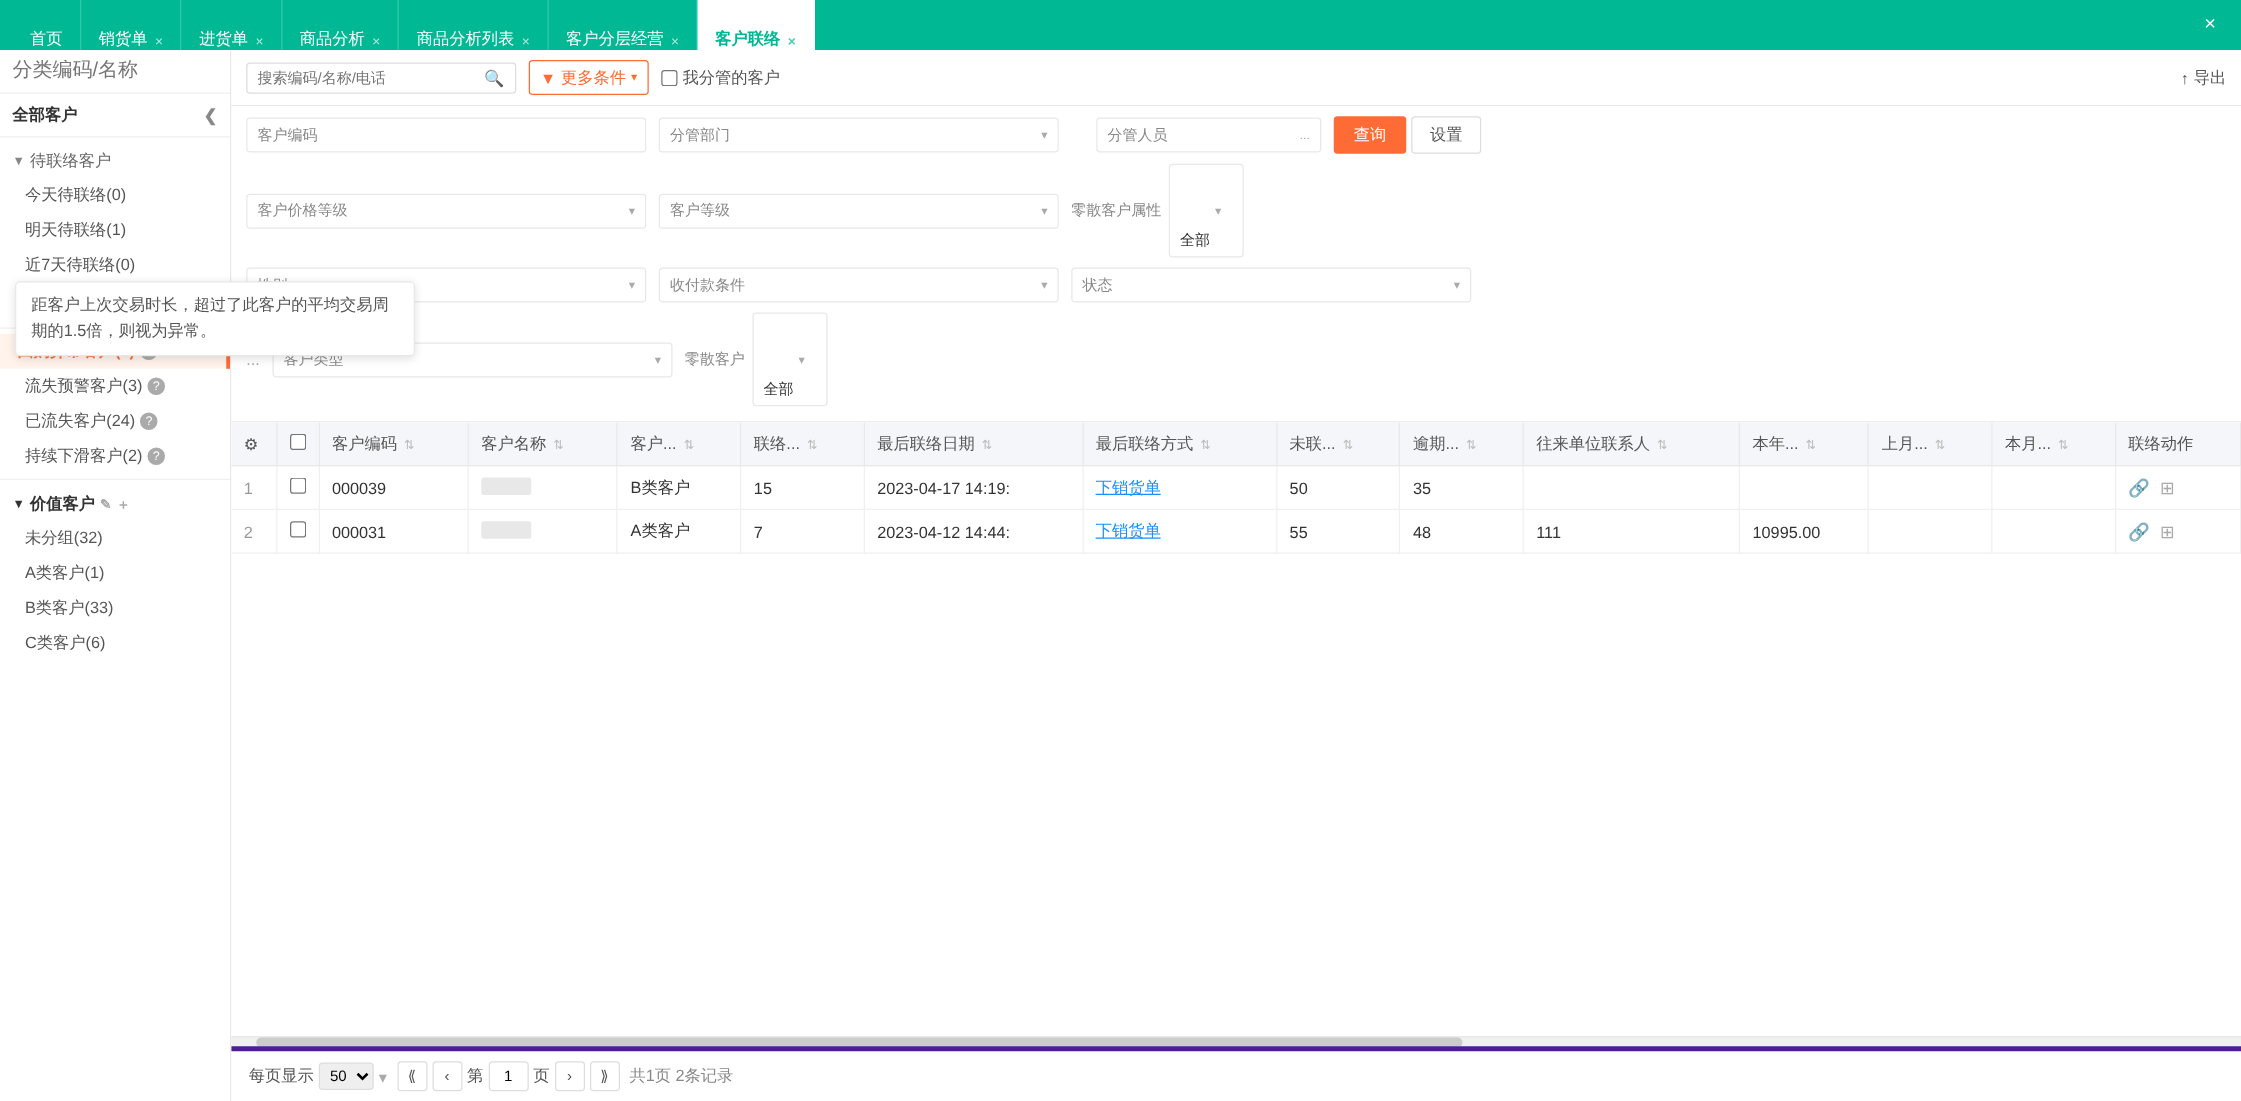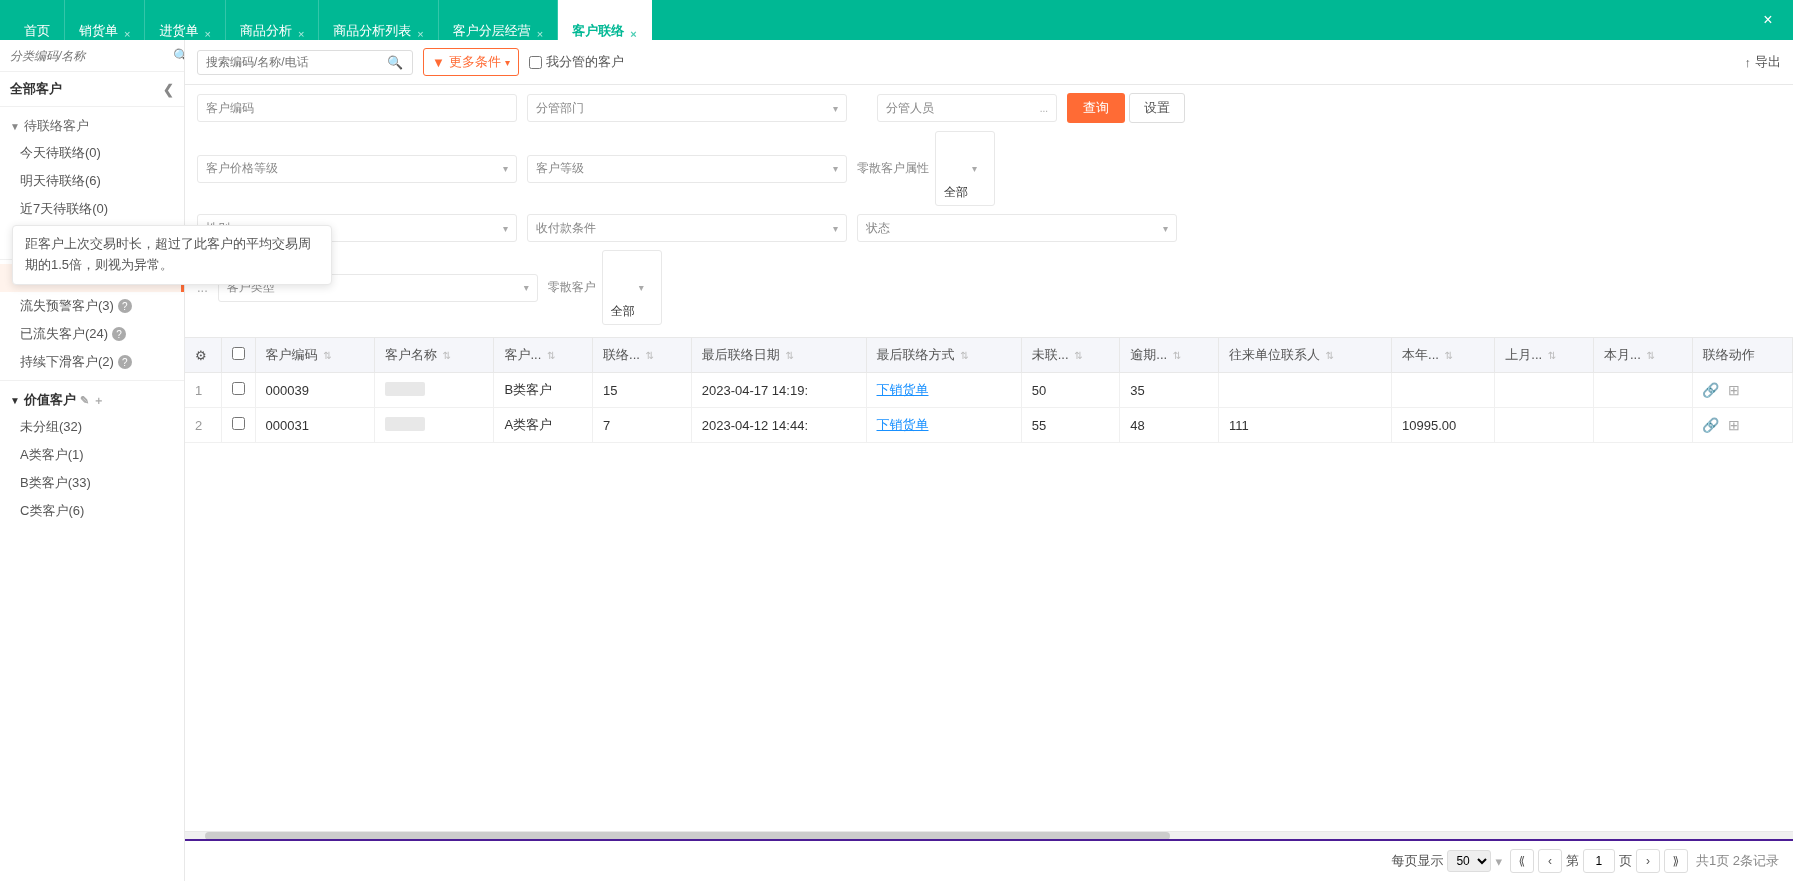--- a/index.html
+++ b/index.html
@@ -30,23 +30,22 @@
     
     .sidebar {
       width: 185px; background: #fff; border-right: 1px solid #e8e8e8;
       display: flex; flex-direction: column; overflow: hidden; flex-shrink: 0;
     }
     .sidebar-search {
       display: flex; align-items: center; padding: 8px 10px; border-bottom: 1px solid #f0f0f0;
       gap: 6px;
     }
     .sidebar-search input {
-      flex: 1; border: none; outline: none; font-size: 12px; color: #8b5cf6;
+      flex: 1; border: none; outline: none; font-size: 16px; color: #8b5cf6;
       background: transparent;
-      font-style: italic;
     }
     .sidebar-search .search-icon { color: #aaa; cursor: pointer; }
     .sidebar-section-header {
       display: flex; align-items: center; padding: 8px 10px;
       font-weight: bold; font-size: 13px; color: #333;
       border-bottom: 1px solid #f0f0f0;
     }
     .sidebar-section-header .collapse-icon { margin-left: auto; cursor: pointer; color: #888; }
     .sidebar-group { padding: 4px 0; }
     .sidebar-group-title {
@@ -151,22 +150,22 @@
       padding: 8px 10px; border-bottom: 1px solid #f0f0f0;
       border-right: 1px solid #f0f0f0; color: #333; white-space: nowrap;
     }
     .link-text { color: #1890ff; text-decoration: underline; cursor: pointer; }
     .action-icons { display: flex; gap: 8px; align-items: center; }
     .action-icon { color: #aaa; cursor: pointer; font-size: 14px; }
     .col-checkbox { width: 30px; }
 
     
     .pagination-bar {
-      display: flex; align-items: center; justify-content: flex-end;
-      padding: 8px 14px; background: #fff; border-top: 2px solid #4c1d95;
+      display: flex; align-items: center; justify-content: flex-start;
+      padding: 8px 14px; background: #fff; border-top: 4px solid #4c1d95;
       gap: 8px; flex-shrink: 0; font-size: 12px; color: #555;
     }
     .page-size-select {
       display: flex; align-items: center; gap: 4px;
     }
     .page-size-select select {
       border: 1px solid #ddd; border-radius: 3px; padding: 2px 4px;
       font-size: 12px; outline: none;
     }
     .page-nav { display: flex; align-items: center; gap: 4px; }
@@ -246,21 +245,21 @@
 
     <div class="sidebar-group">
       <div class="sidebar-group-title">
         <span class="arrow">▼</span>
         <span>待联络客户</span>
       </div>
       <div class="sidebar-item">
         <span>今天待联络(0)</span>
       </div>
       <div class="sidebar-item">
-        <span>明天待联络(6)</span>
+        <span>明天待联络(1)</span>
       </div>
       <div class="sidebar-item">
         <span>近7天待联络(0)</span>
       </div>
       <div class="sidebar-item">
         <span>逾期未联络(30)</span>
       </div>
     </div>
 
     <div class="sidebar-divider"></div>

